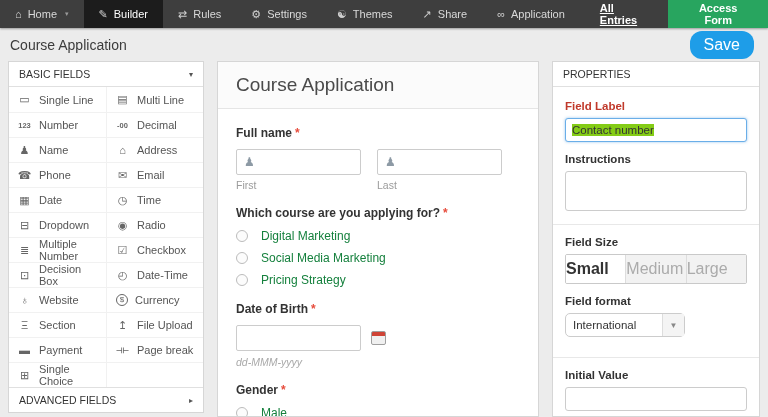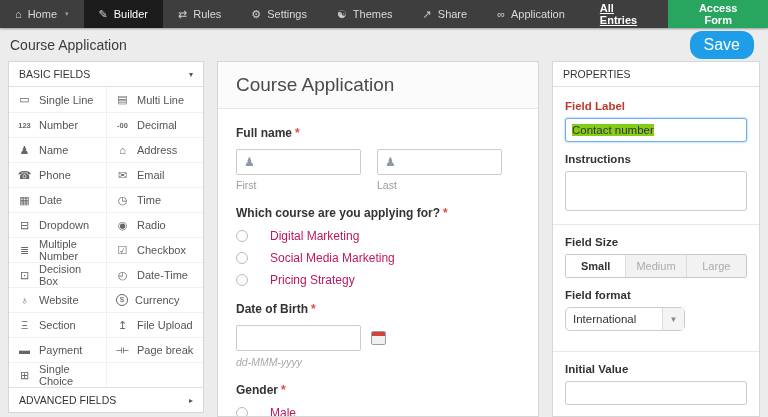--- a/index.html
+++ b/index.html
@@ -50,40 +50,40 @@
                      font-size:19px; color:#4a4a4a; }
   .form-body { padding:17px 18px; }
   .form-group { margin-bottom:15px; }
   .f-label { font-weight:bold; font-size:12px; color:#333; margin-bottom:9px; }
   .req { color:#e74c3c; margin-left:3px; }
   .name-row { display:flex; gap:16px; }
   .fake-input { width:125px; height:26px; border:1px solid #ccc; border-radius:2px; background:#fff;
                 display:flex; align-items:center; padding:0 7px; font-size:12px; color:#333; }
   .person-glyph { color:#8d9aa5; font-size:12px; }
   .sublabel { font-size:10.5px; color:#9b9b9b; margin-top:4px; }
-  .radio-row { display:flex; align-items:center; gap:22px; margin:8px 0; font-size:12px; color:#be185d; cursor:pointer; }
+  .radio-row { display:flex; align-items:center; gap:13px; margin:8px 0; font-size:12px; color:#15803d; cursor:pointer; }
   .radio-circle { width:12px; height:12px; border:1px solid #bcbcbc; border-radius:50%; background:#fcfcfc; flex:0 0 12px; }
   .dob-row { display:flex; align-items:center; gap:10px; }
   .cal-icon { width:15px; height:14px; border:1px solid #9f9f9f; border-radius:2px;
               background:linear-gradient(#cf4436 0 4px, #f0f0f0 4px); cursor:pointer; }
   .hint { font-size:10.5px; color:#a8a8a8; font-style:italic; margin-top:5px; }
 
   
   .props-panel { width:208px; overflow:hidden; }
   .props-body { padding:2px 12px 10px; }
   .prop-label { font-weight:bold; font-size:11.5px; color:#333; margin:11px 0 6px; }
   .prop-label.red { color:#c0392b; }
   .text-input { width:100%; height:24px; border:1px solid #ccc; border-radius:3px; background:#fff;
                 display:flex; align-items:center; padding:0 6px; font-size:11.5px; color:#333; }
   .text-input.focused { border-color:#6aaee8; box-shadow:0 0 3px rgba(70,150,220,.55); }
   .selected-text { background:#84cc16; }
   .textarea-box { height:40px; align-items:flex-start; }
   .divider { border-top:1px solid #e8e8e8; margin:13px -12px 0; }
   .segmented { display:flex; border:1px solid #c9c9c9; border-radius:2px; overflow:hidden; }
-  .seg-btn { flex:1; text-align:center; font-size:11px; padding:5px 0; background:#f2f2f2; color:#ababab;
+  .seg-btn { flex:1; text-align:left; font-size:16px; padding:5px 0; background:#f2f2f2; color:#ababab;
              border-left:1px solid #ddd; cursor:pointer; }
   .seg-btn:first-child { border-left:none; }
   .seg-btn.active { background:#fff; color:#333; font-weight:bold; }
   .select-box { width:120px; height:24px; border:1px solid #ccc; border-radius:5px; background:#fff;
                 display:flex; align-items:stretch; font-size:11.5px; color:#333; cursor:pointer; }
   .select-value { flex:1; display:flex; align-items:center; padding:0 7px; }
   .select-caret { width:22px; border-left:1px solid #ddd; background:#f4f4f4; display:flex;
                   align-items:center; justify-content:center; color:#888; font-size:8px; }
 </style>
 </head>

